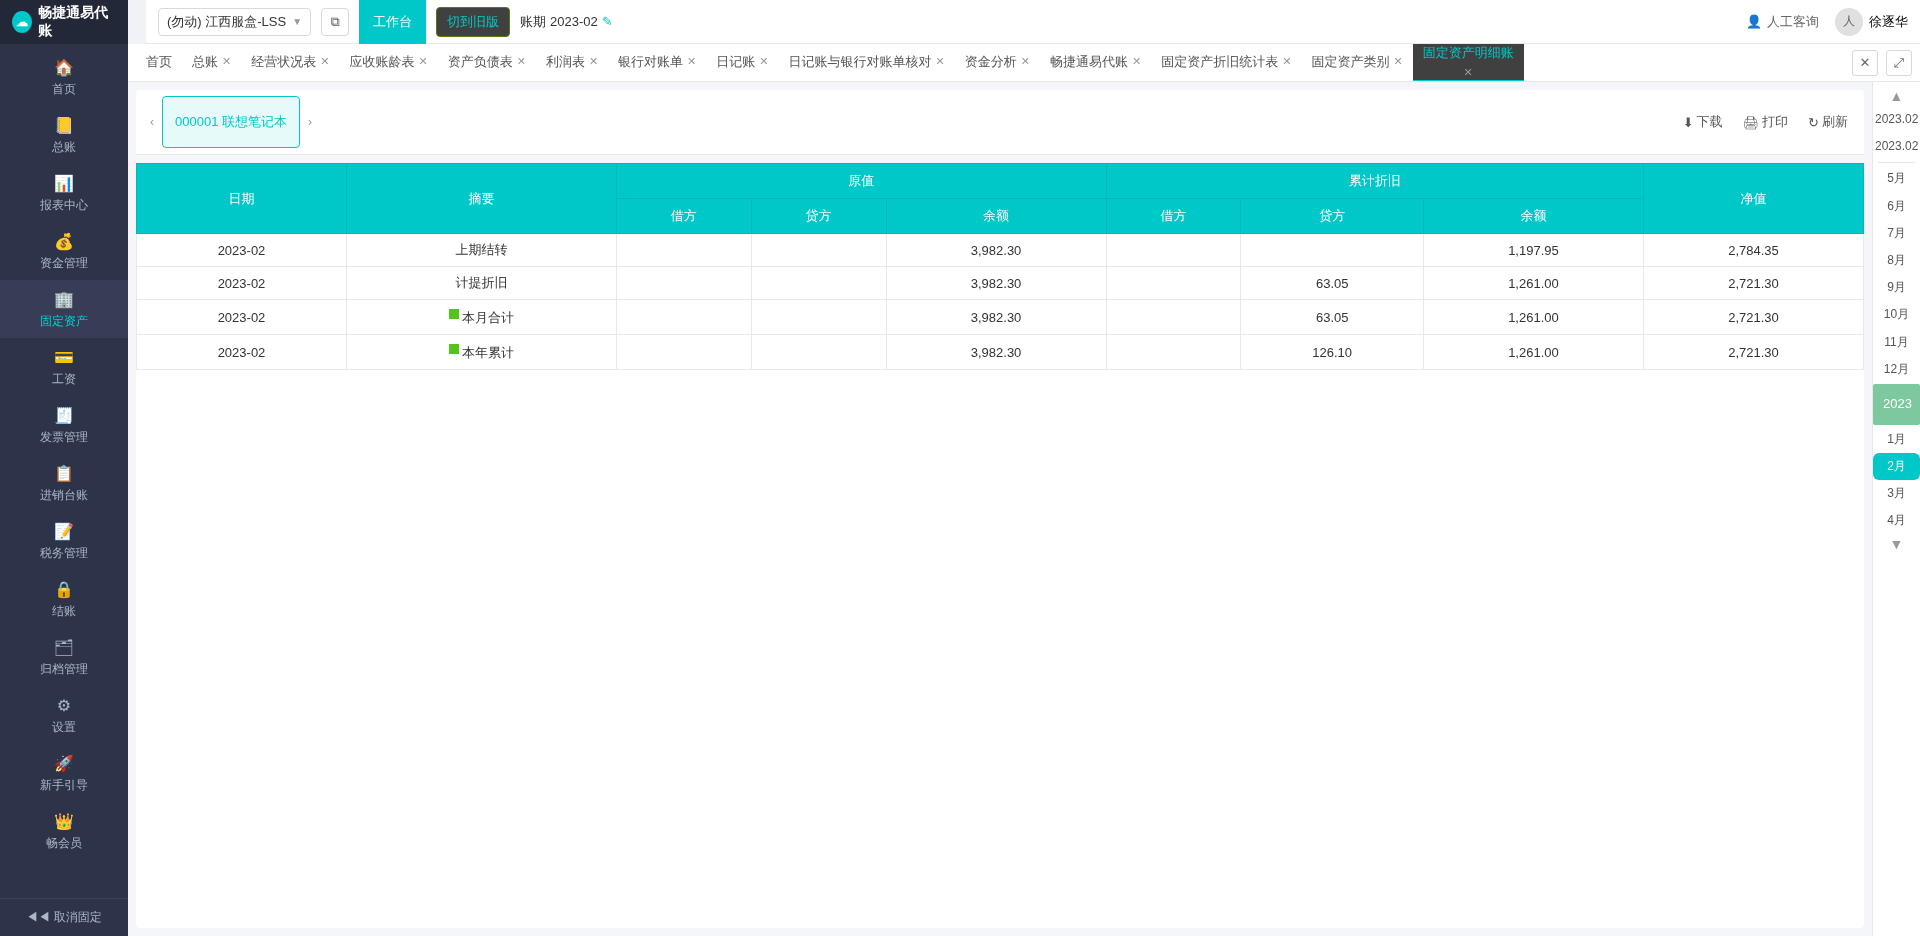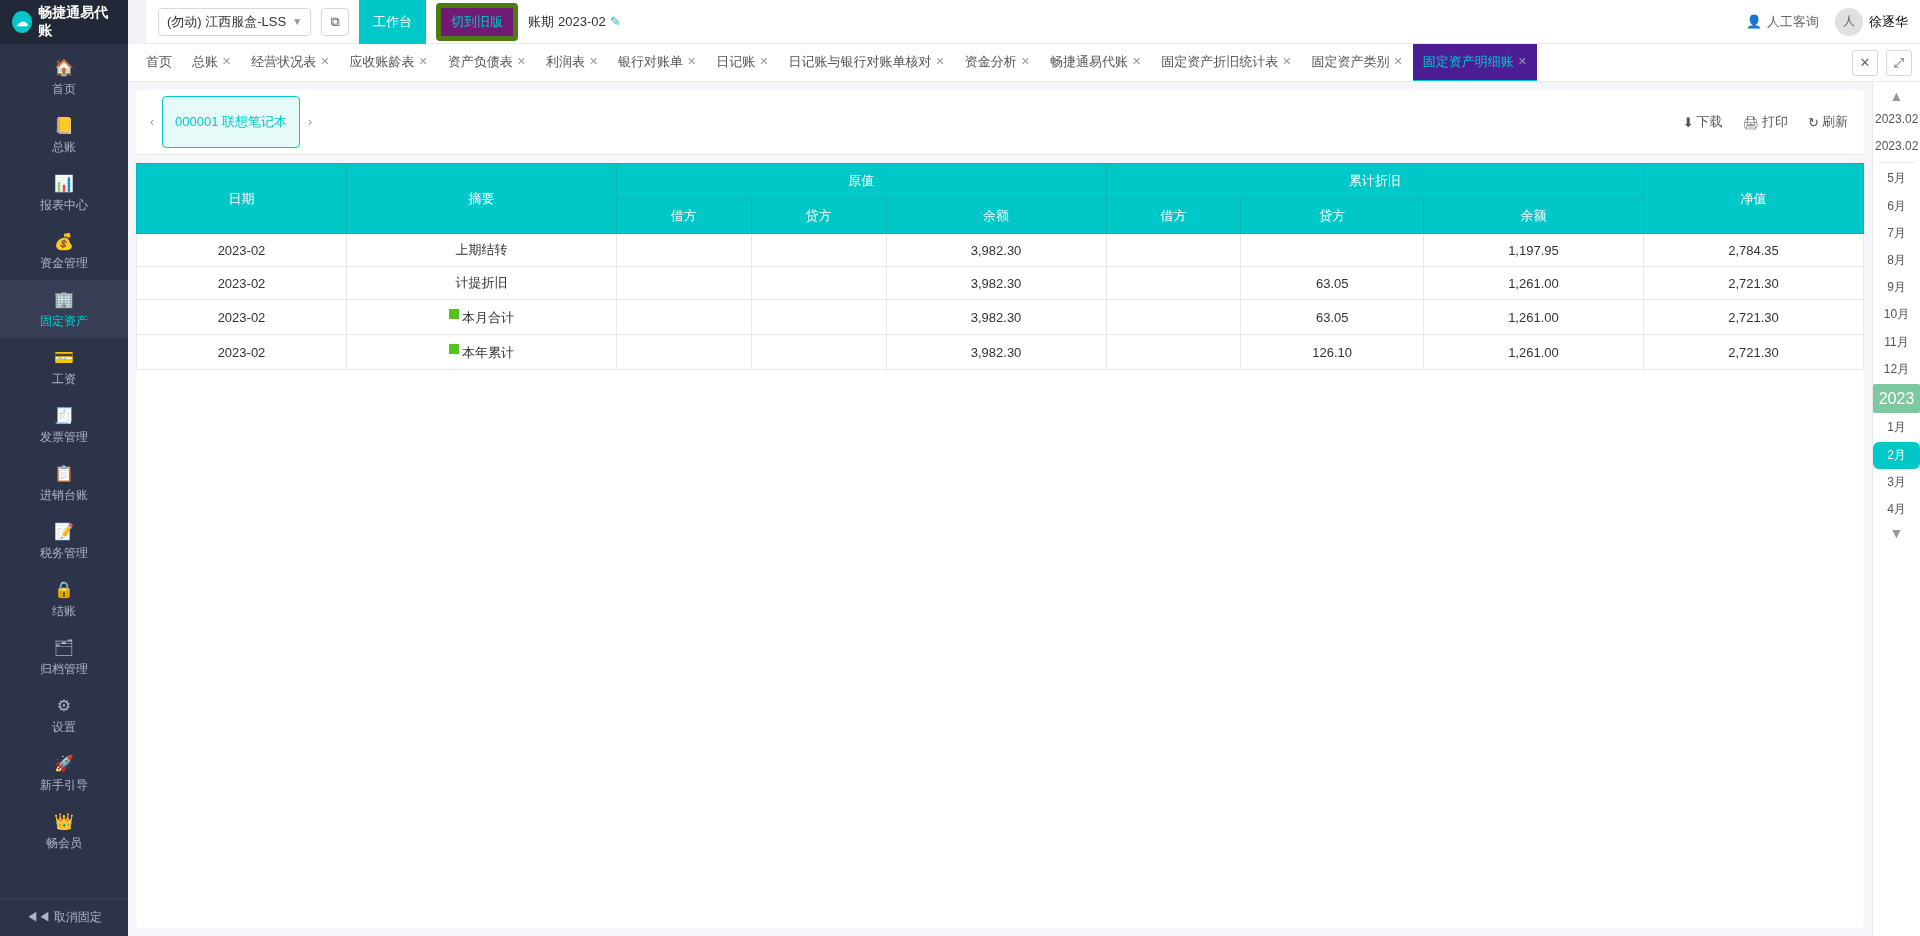--- a/index.html
+++ b/index.html
@@ -108,23 +108,23 @@
     .topbar-work-btn {
       background: #00c8c8;
       color: #fff;
       border: none;
       border-radius: 0;
       padding: 15px 14px;
       font-size: 13px;
       cursor: pointer;
     }
     .topbar-switch-btn {
-      border: 5px solid #4d7c0f;
+      border: 1px solid #4d7c0f;
       color: #00c8c8;
-      background: #701a75;
+      background: #404040;
       border-radius: 4px;
       padding: 5px 10px;
       font-size: 13px;
       cursor: pointer;
     }
     .topbar-period {
       display: flex;
       align-items: center;
       gap: 4px;
       color: #333;
@@ -181,21 +181,22 @@
       font-size: 13px;
       color: #555;
       cursor: pointer;
       border-bottom: 2px solid transparent;
       gap: 4px;
       flex-shrink: 0;
     }
     .tab.active {
       color: #00c8c8;
       border-bottom-color: #00c8c8;
-      background: #4c1d95;
+      background: #404040;
+      flex-direction: column;
     }
     .tab .close { color: #999; font-size: 11px; }
     .tabbar-actions {
       margin-left: auto;
       display: flex;
       align-items: center;
       gap: 8px;
       flex-shrink: 0;
     }
     .tabbar-action-btn {
@@ -307,22 +308,22 @@
       padding: 4px 2px;
       font-size: 12px;
       color: #555;
       cursor: pointer;
       line-height: 1.6;
     }
     .side-panel-item.active { background: #00c8c8; color: #fff; border-radius: 6px; }
     .side-panel-item.year-marker {
       background: #7ec8a0;
       color: #fff;
-      font-size: 16px;
-      padding: 2px;
+      font-size: 13px;
+      padding: 10px;
       border-radius: 2px;
       margin: 1px 20px;
     }
     .side-panel-divider {
       width: 80%;
       height: 1px;
       background: #e8e8e8;
       margin: 2px 0;
     }
     .side-panel-scroll-btn {

